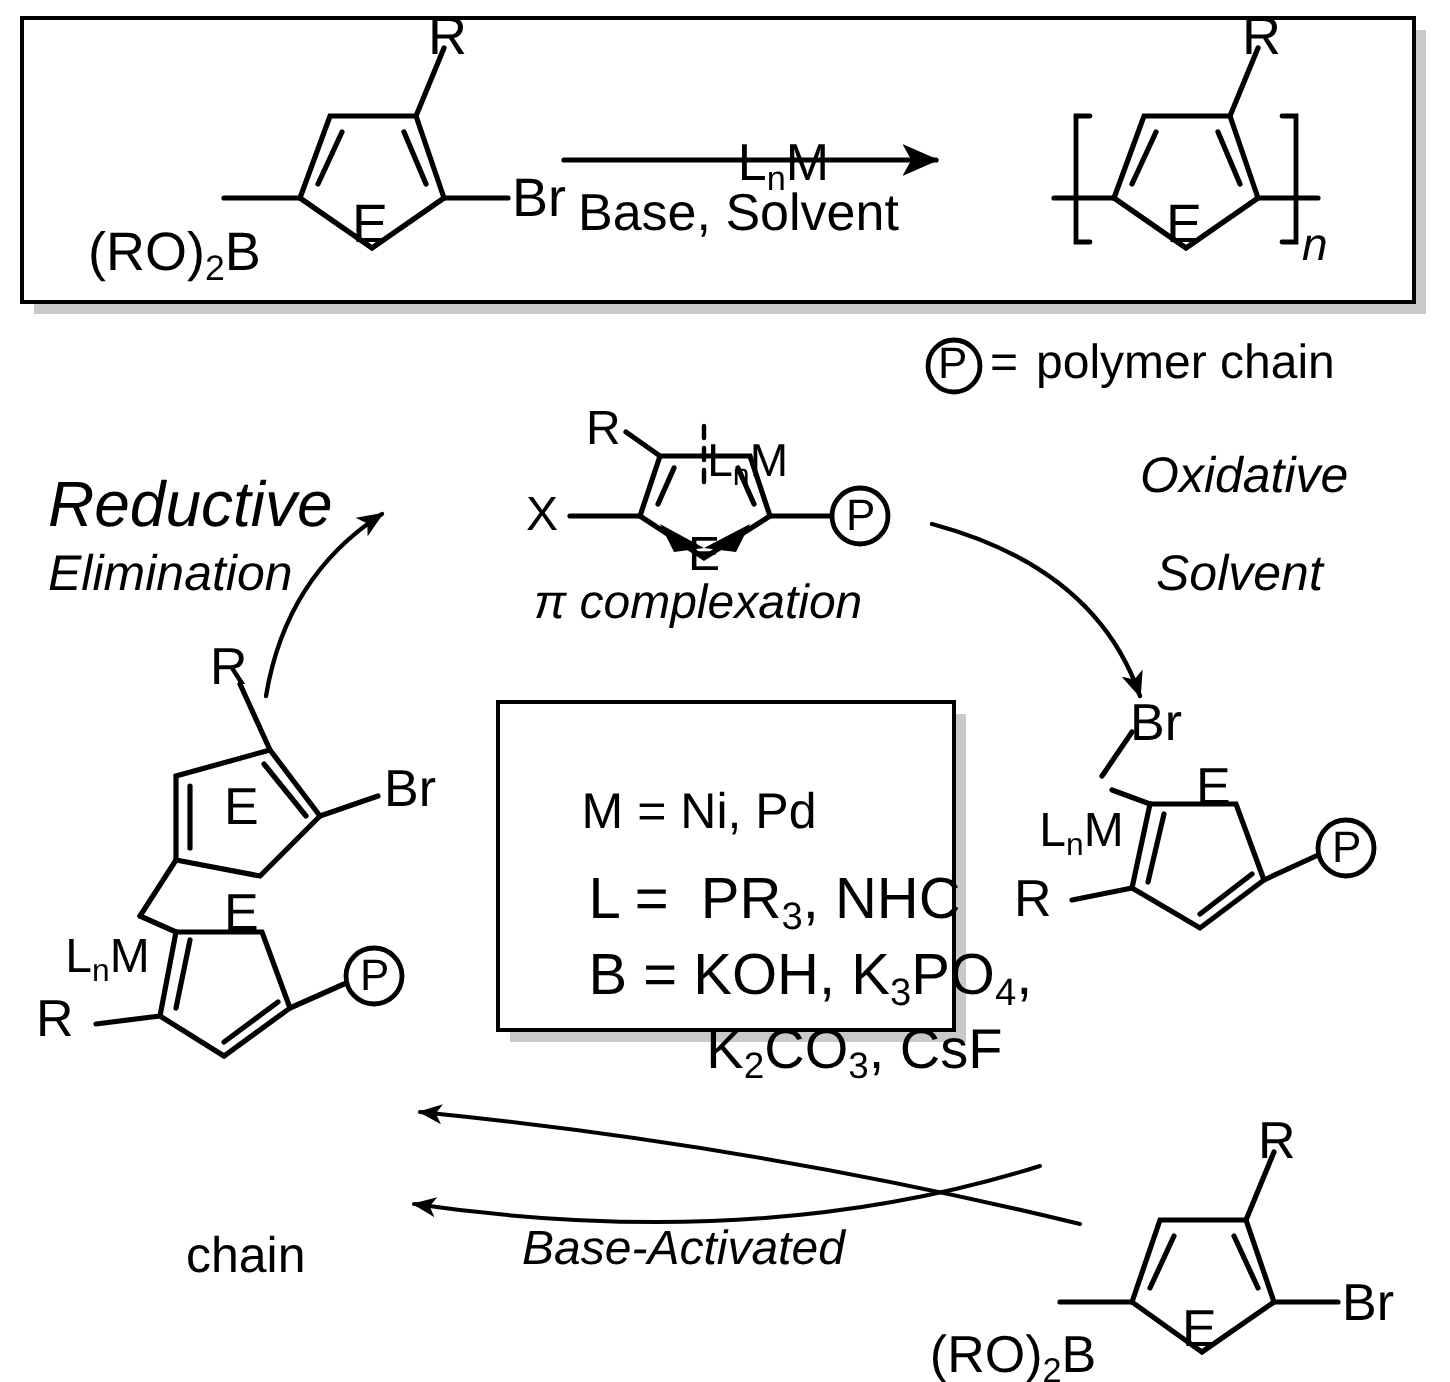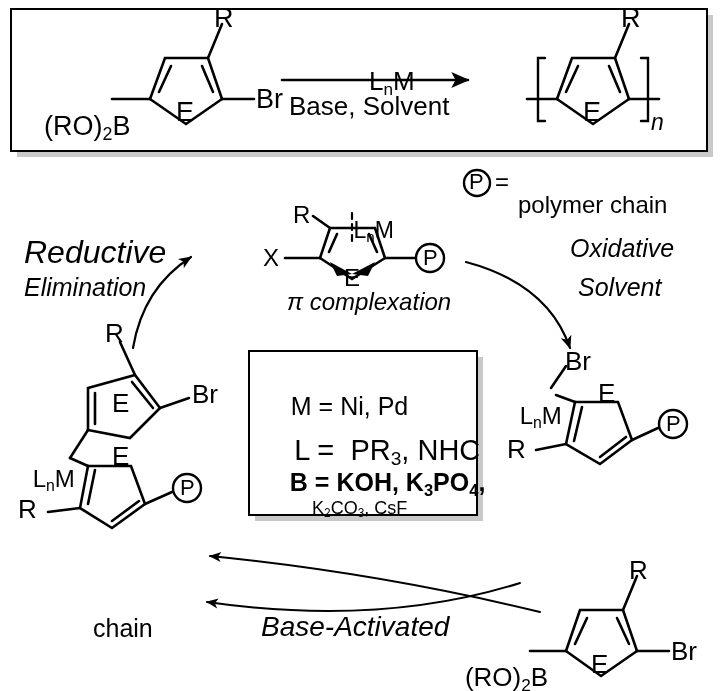--- a/index.html
+++ b/index.html
@@ -162,36 +162,36 @@
     <span>L</span><span class="sub">n</span><span>M</span>
   </span>
   <span class="txt" style="left:289px;top:93px;font-size:26px;">Base, Solvent</span>
 
   <span class="txt" style="left:583px;top:99px;font-size:27px;">E</span>
   <span class="txt" style="left:621px;top:5px;font-size:27px;">R</span>
   <span class="txt supn" style="left:651px;top:111px;font-size:23px;font-style:italic;">n</span>
 
   <span class="txt" style="left:469px;top:171px;font-size:22px;">P</span>
   <span class="txt" style="left:495px;top:170px;font-size:24px;">=</span>
-  <span class="txt" style="left:518px;top:170px;font-size:24px;margin-top:23px;">polymer chain</span>
+  <span class="txt" style="left:518px;top:170px;font-size:24px;">polymer chain</span>
 
   <span class="txt ital" style="left:24px;top:236px;font-size:32px;">Reductive</span>
   <span class="txt ital" style="left:24px;top:275px;font-size:25px;">Elimination</span>
 
-  <span class="txt ital" style="left:570px;top:236px;font-size:25px;font-style:italic;">Oxidative</span>
+  <span class="txt ital" style="left:570px;top:226px;font-size:25px;font-style:italic;">Oxidative</span>
   <span class="txt ital" style="left:578px;top:275px;font-size:25px;">Solvent</span>
 
   <span class="txt" style="left:328px;top:196px;font-size:23px;">
     <span>L</span><span class="sub">n</span><span>M</span>
   </span>
   <span class="txt" style="left:293px;top:203px;font-size:24px;">R</span>
   <span class="txt" style="left:263px;top:246px;font-size:24px;">X</span>
   <span class="txt" style="left:344px;top:266px;font-size:24px;">E</span>
   <span class="txt" style="left:423px;top:247px;font-size:22px;">P</span>
-  <span class="txt ital" style="left:267px;top:290px;font-size:24px;margin-left:20px;">π complexation</span>
+  <span class="txt ital" style="left:267px;top:290px;font-size:24px;">π complexation</span>
 
   <span class="txt" style="left:105px;top:320px;font-size:26px;">R</span>
   <span class="txt" style="left:112px;top:390px;font-size:26px;">E</span>
   <span class="txt" style="left:192px;top:381px;font-size:26px;">Br</span>
   <span class="txt" style="left:6px;top:443px;font-size:24px;">
     <span>L</span><span class="sub">n</span><span>M</span>
   </span>
   <span class="txt" style="left:112px;top:443px;font-size:26px;">E</span>
   <span class="txt" style="left:18px;top:496px;font-size:26px;">R</span>
   <span class="txt" style="left:180px;top:477px;font-size:22px;">P</span>
@@ -203,30 +203,30 @@
   <span class="txt" style="left:598px;top:380px;font-size:26px;">E</span>
   <span class="txt" style="left:507px;top:436px;font-size:26px;">R</span>
   <span class="txt" style="left:666px;top:413px;font-size:22px;">P</span>
 
   <div style="position:absolute;left:263px;top:363px;font-size:25px;white-space:pre;">
     <span>M</span> <span>=</span> <span>Ni, Pd</span>
   </div>
   <div style="position:absolute;left:262px;top:401px;font-size:29px;white-space:pre;">
     <span>L</span> <span>=</span>  <span>PR</span><span class="sub">3</span><span>, NHC</span>
   </div>
-  <div style="position:absolute;left:262px;top:439px;font-size:25px;white-space:pre;font-weight:bold;">
+  <div style="position:absolute;left:262px;top:439px;font-size:29px;white-space:pre;">
     <span>B</span> <span>=</span> <span>KOH, K</span><span class="sub">3</span><span>PO</span><span class="sub">4</span><span>,</span>
   </div>
-  <div style="position:absolute;left:292px;top:477px;font-size:18px;white-space:pre;">
+  <div style="position:absolute;left:322px;top:477px;font-size:28px;white-space:pre;">
     <span>K</span><span class="sub">2</span><span>CO</span><span class="sub">3</span><span>, CsF</span>
   </div>
 
   <span class="txt" style="left:93px;top:616px;font-size:25px;">chain</span>
 
-  <span class="txt ital" style="left:261px;top:613px;font-size:28px;">Base-Activated</span>
+  <span class="txt ital" style="left:261px;top:613px;font-size:24px;">Base-Activated</span>
 
   <span class="txt" style="left:436px;top:638px;font-size:26px;">
     <span>(RO)</span><span class="sub">2</span><span>B</span>
   </span>
   <span class="txt" style="left:591px;top:651px;font-size:26px;">E</span>
   <span class="txt" style="left:629px;top:557px;font-size:26px;">R</span>
   <span class="txt" style="left:671px;top:638px;font-size:26px;">Br</span>
 
 </div>
 

